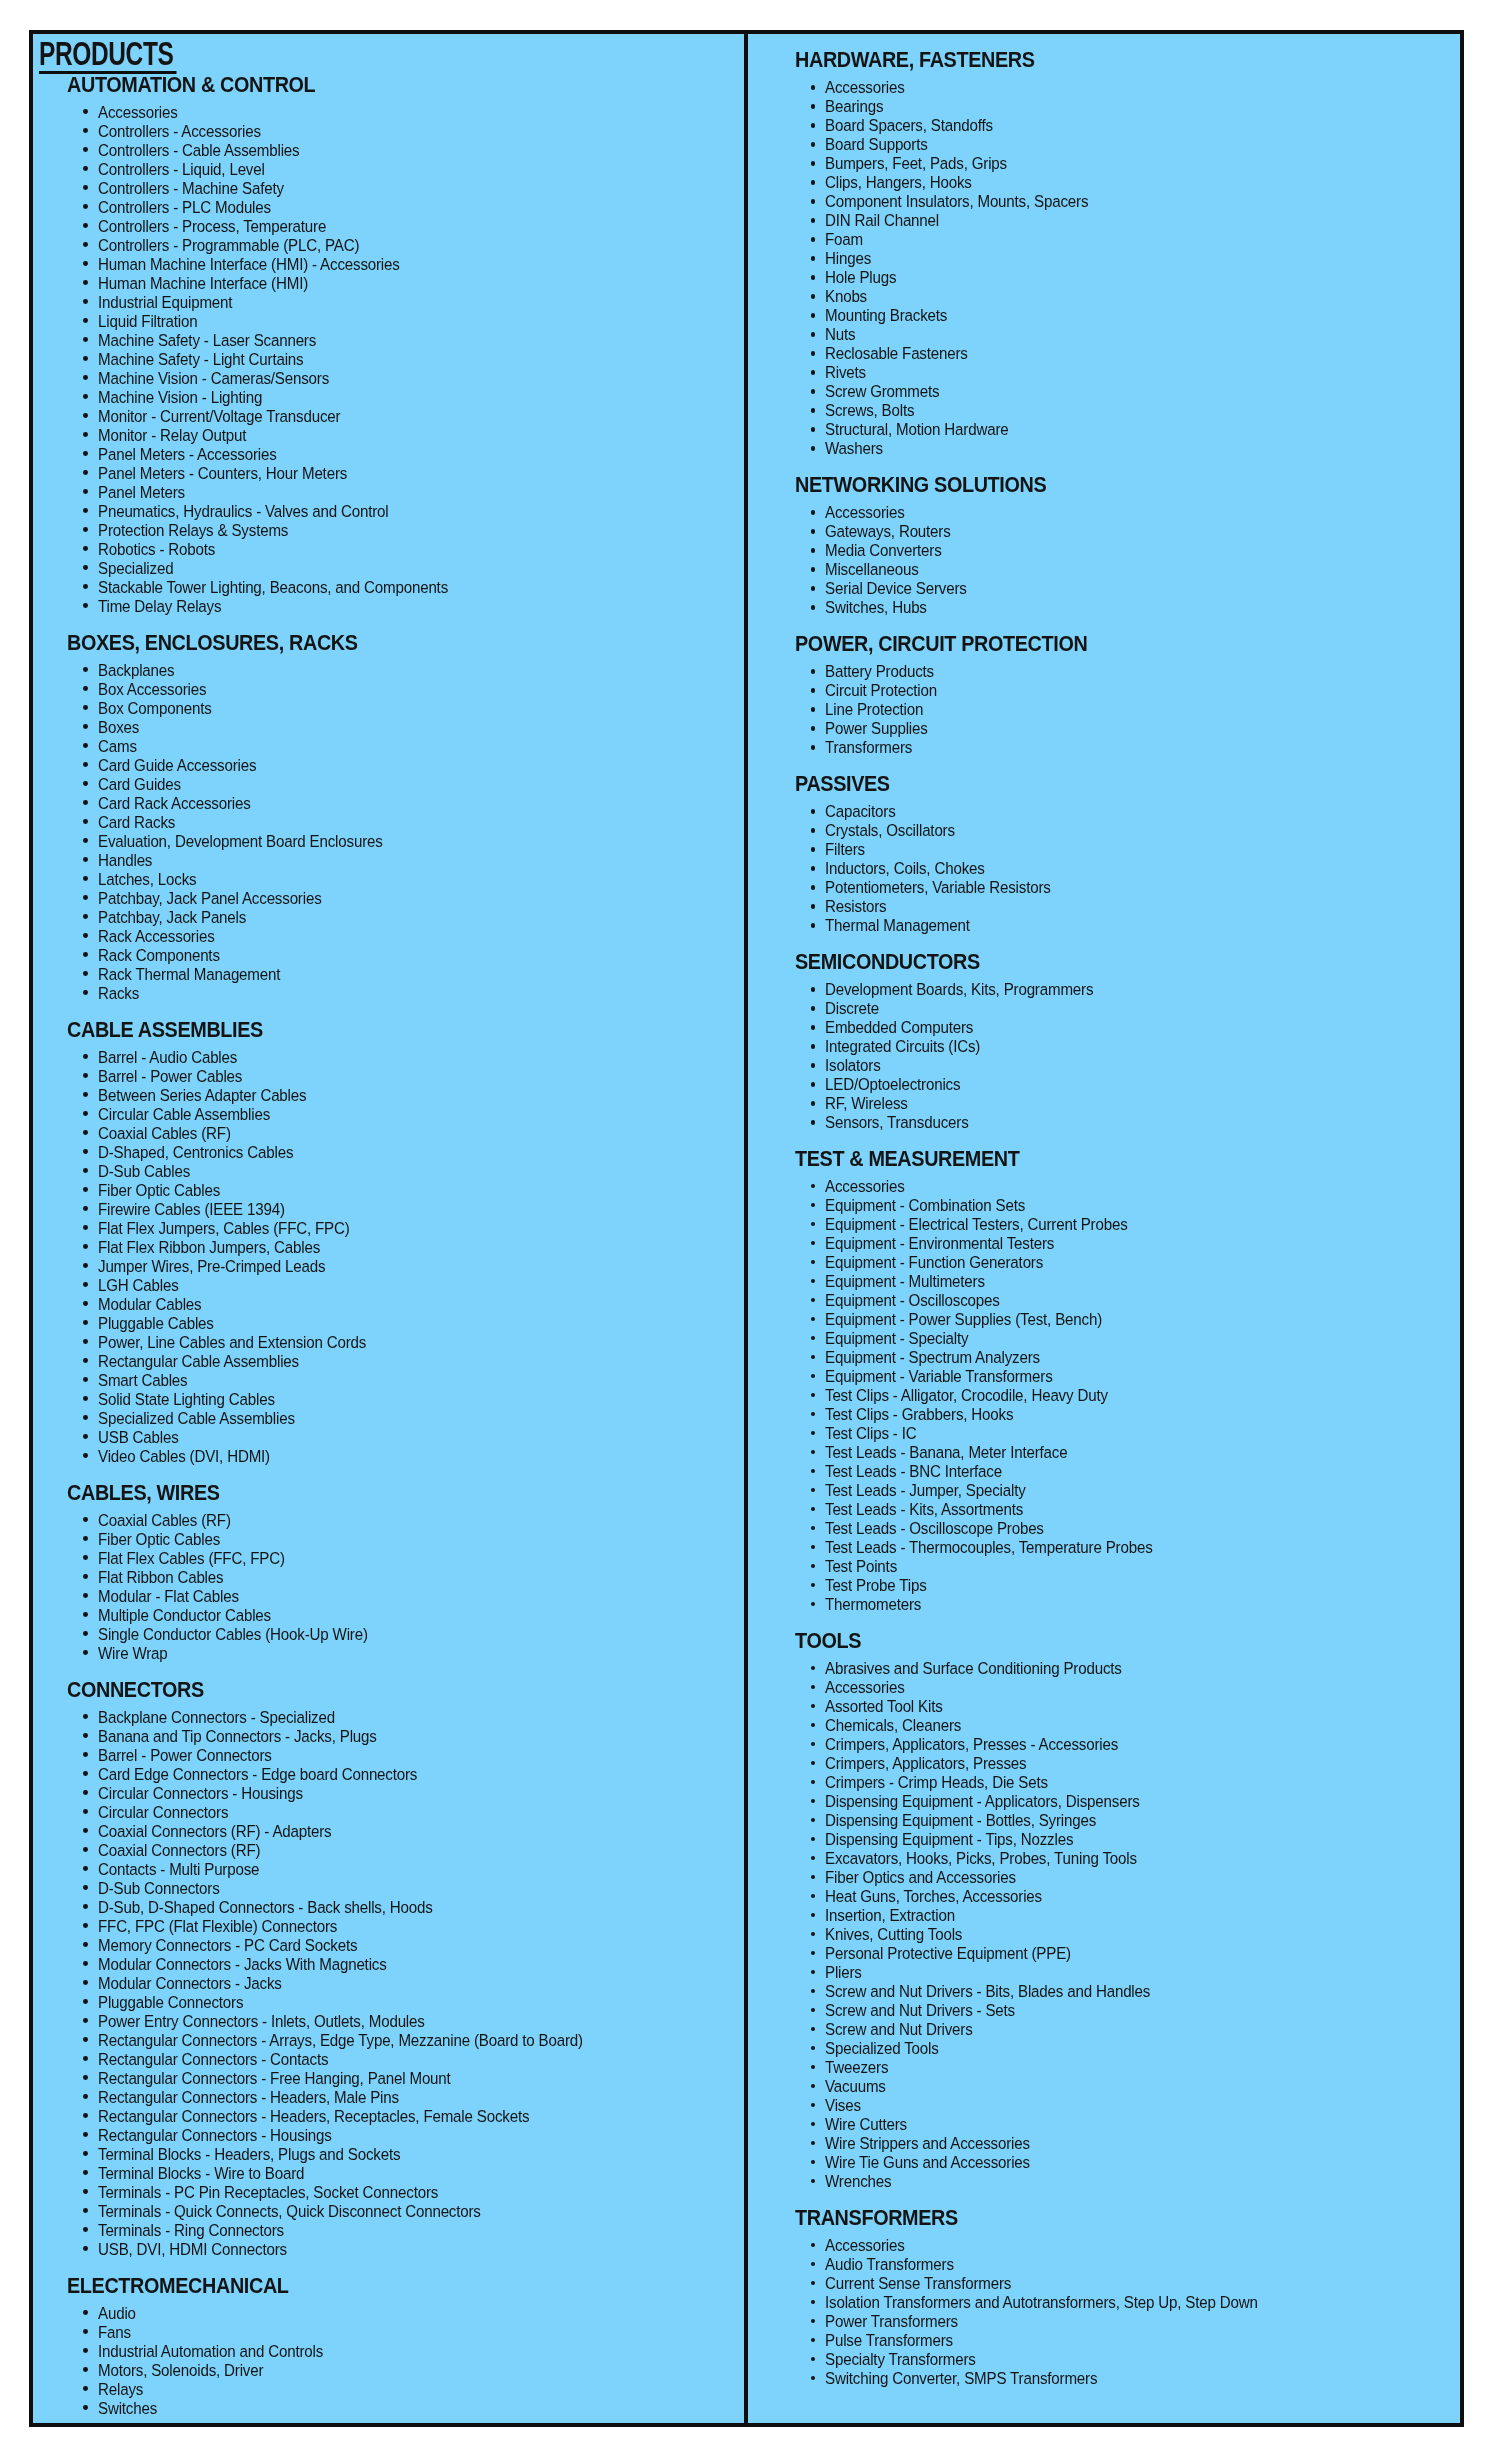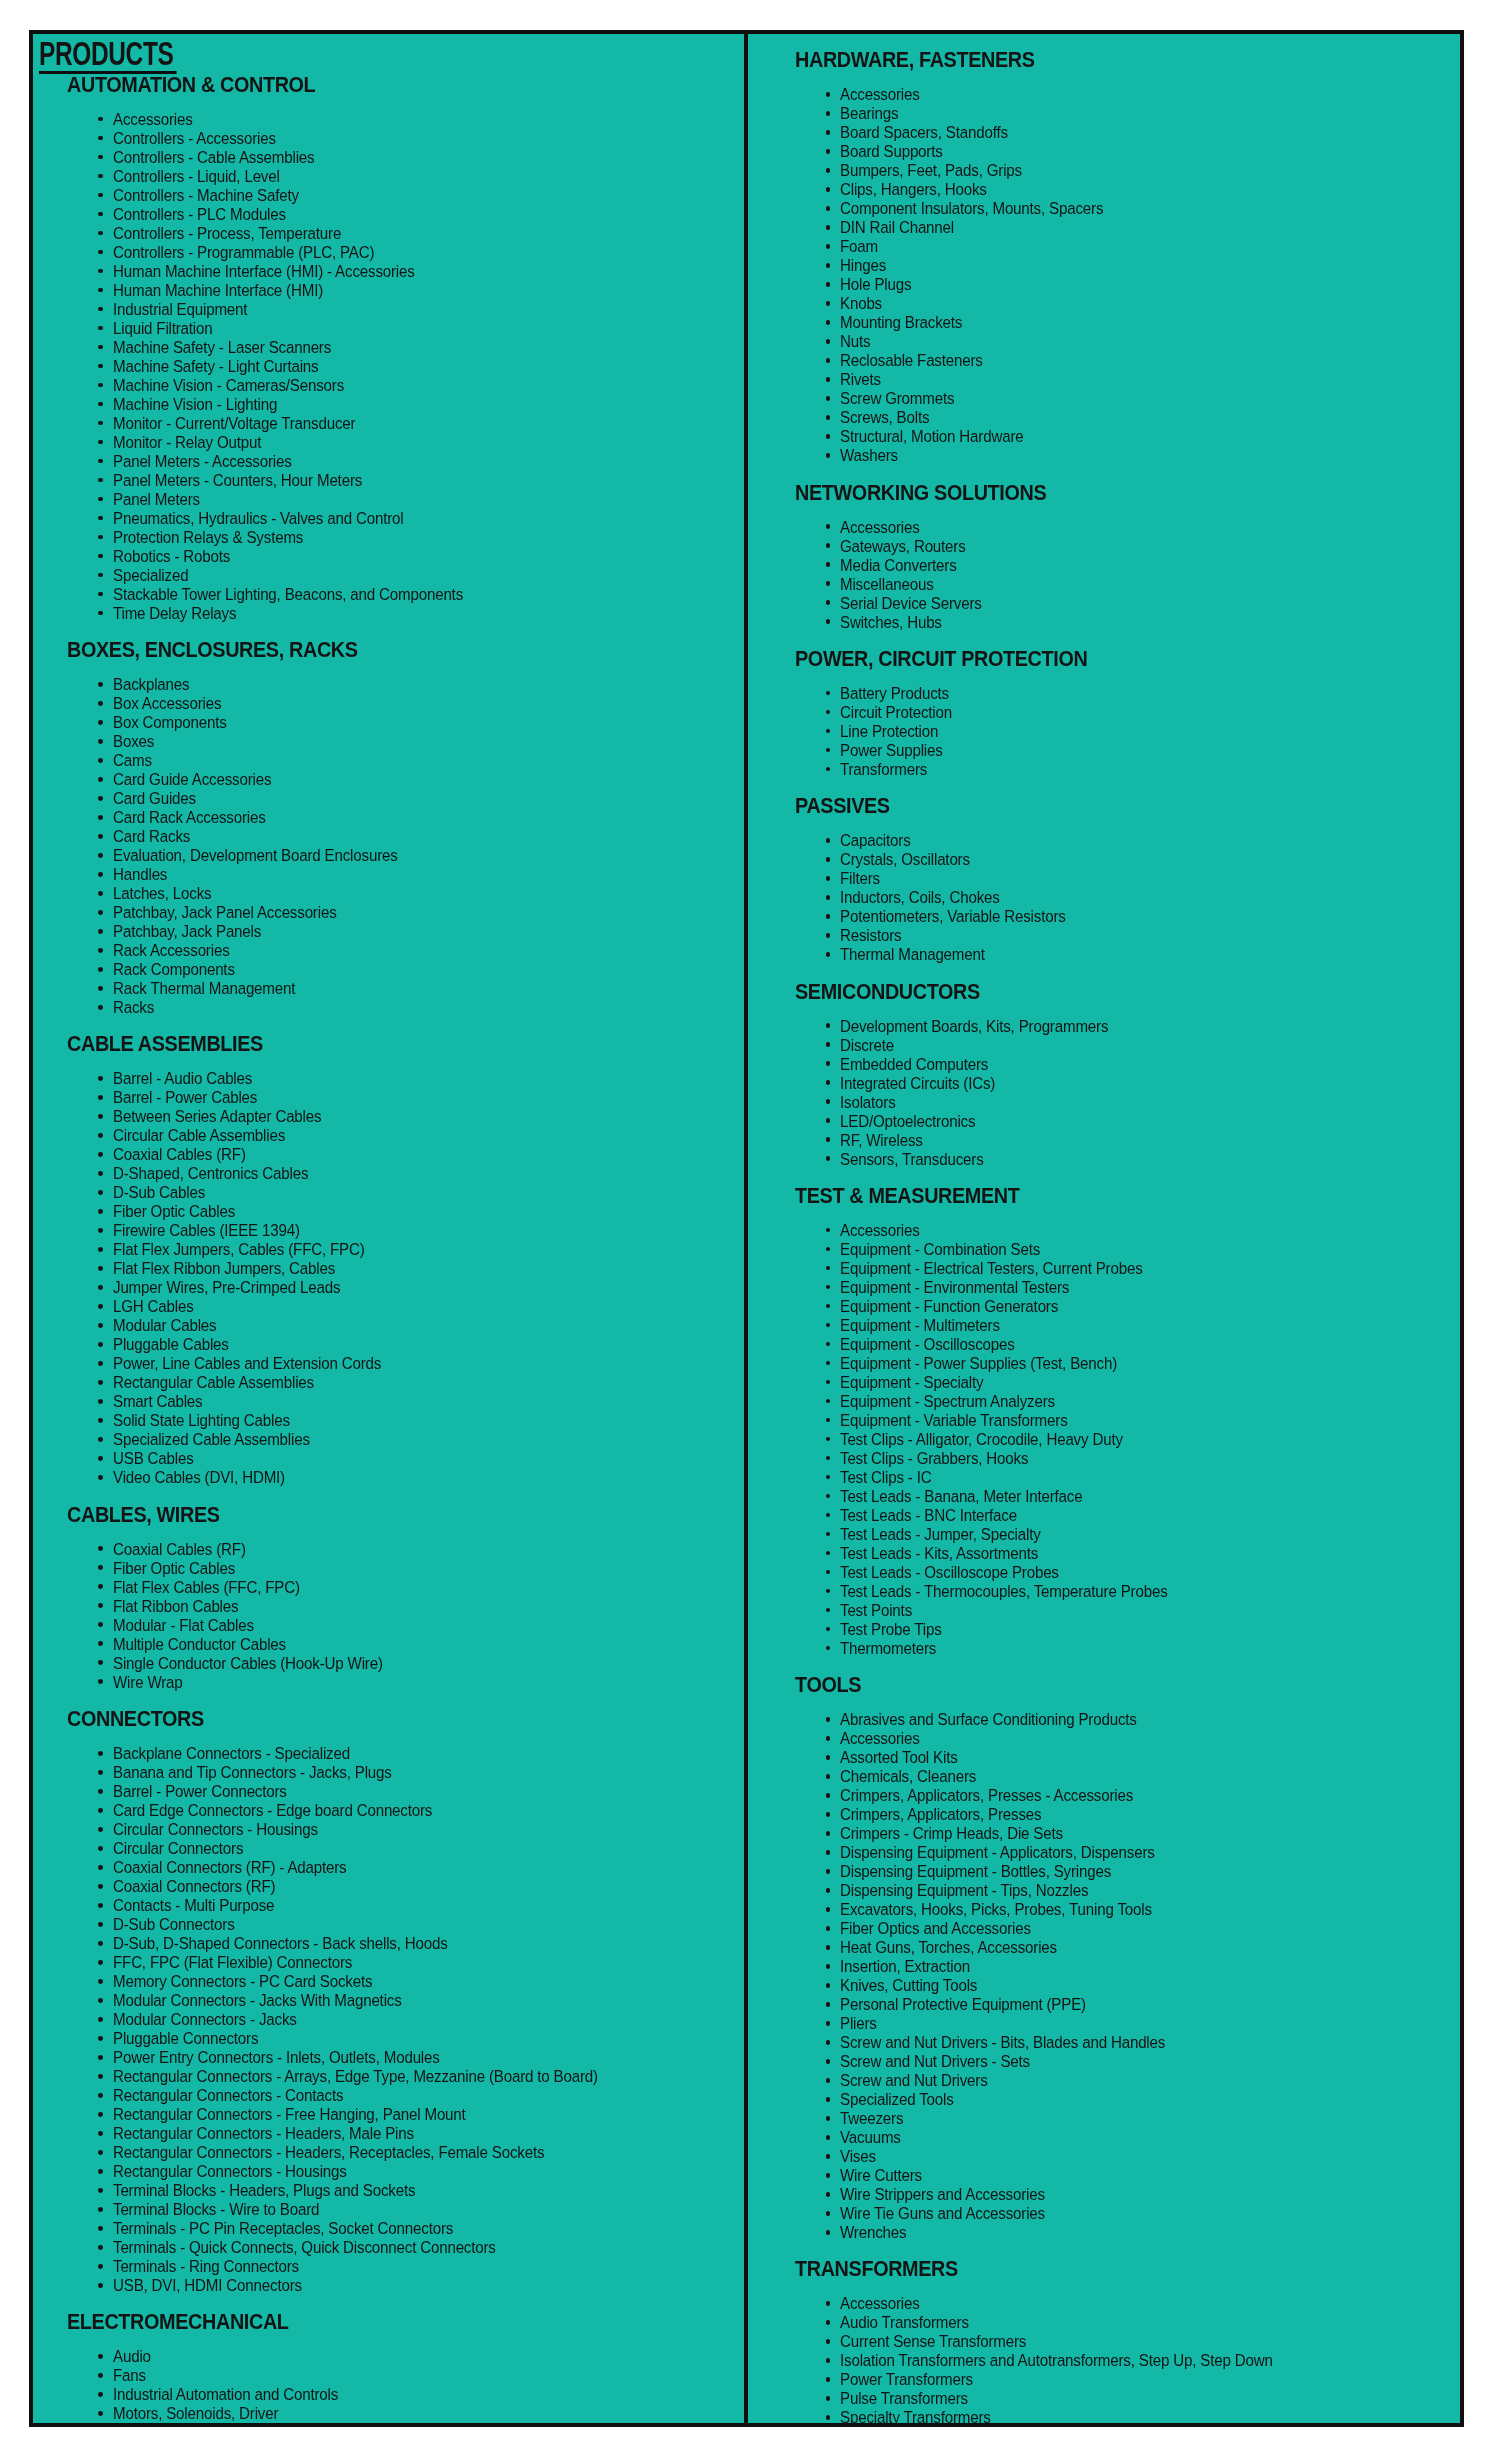--- a/index.html
+++ b/index.html
@@ -1,35 +1,35 @@
 <!DOCTYPE html>
 <html style="--ink: #141414; --border: #0e0e0e;"><head>
 <meta charset="utf-8">
 <style>
   :root { --ink:#141414; --border:#0e0e0e; }
   html,body{margin:0;padding:0;background:#ffffff;}
   body{width:1493px;height:2459px;overflow:hidden;position:relative;
        font-family:"Liberation Sans",sans-serif;color:var(--ink);}
   .board{position:absolute;left:29px;top:30px;width:1435px;height:2397px;
-         box-sizing:border-box;border:4.8px solid var(--border);background:#14b8a6;}
+         box-sizing:border-box;border:4.8px solid var(--border);background:#7dd3fc;}
   .divider{position:absolute;top:0;bottom:0;left:711px;width:3.8px;background:var(--border);}
   .col{position:absolute;top:0;bottom:0;box-sizing:border-box;overflow:hidden;}
   .col-left{left:0;width:711px;padding:2.9px 0 0 5.8px;}
   .col-right{left:715px;right:8px;padding:15.4px 0 0 47px;}
 
   .title{display:inline-block;margin:0;font-size:34px;line-height:33px;font-weight:bold;
          letter-spacing:-0.5px;border-bottom:3.8px solid var(--border);
          padding:0 3.8px 1px 0;transform:scaleX(.72);transform-origin:0 0;white-space:nowrap;}
 
   .cat{font-size:22px;line-height:21px;font-weight:bold;letter-spacing:-0.4px;
        margin:16.3px 0 7.7px 0;transform:scaleX(.9);transform-origin:0 50%;white-space:nowrap;}
   .col-left .cat{margin-left:28px;}
   .sections > section:first-child .cat{margin-top:0;}
 
-  ul{list-style:none;margin:15px;padding:0;}
+  ul{list-style:none;margin:0;padding:0;}
   .col-left ul{padding-left:59px;}
   .col-right ul{padding-left:30px;}
   li{position:relative;font-size:16.3px;line-height:19px;letter-spacing:-0.2px;white-space:nowrap;}
   .bullet{position:absolute;left:-14.4px;top:6.7px;width:4.8px;height:4.8px;border-radius:50%;
           background:var(--ink);}
   .item-text{display:inline-block;transform:scaleX(.93);transform-origin:0 50%;}
 </style>
 </head>
 <body>
 

